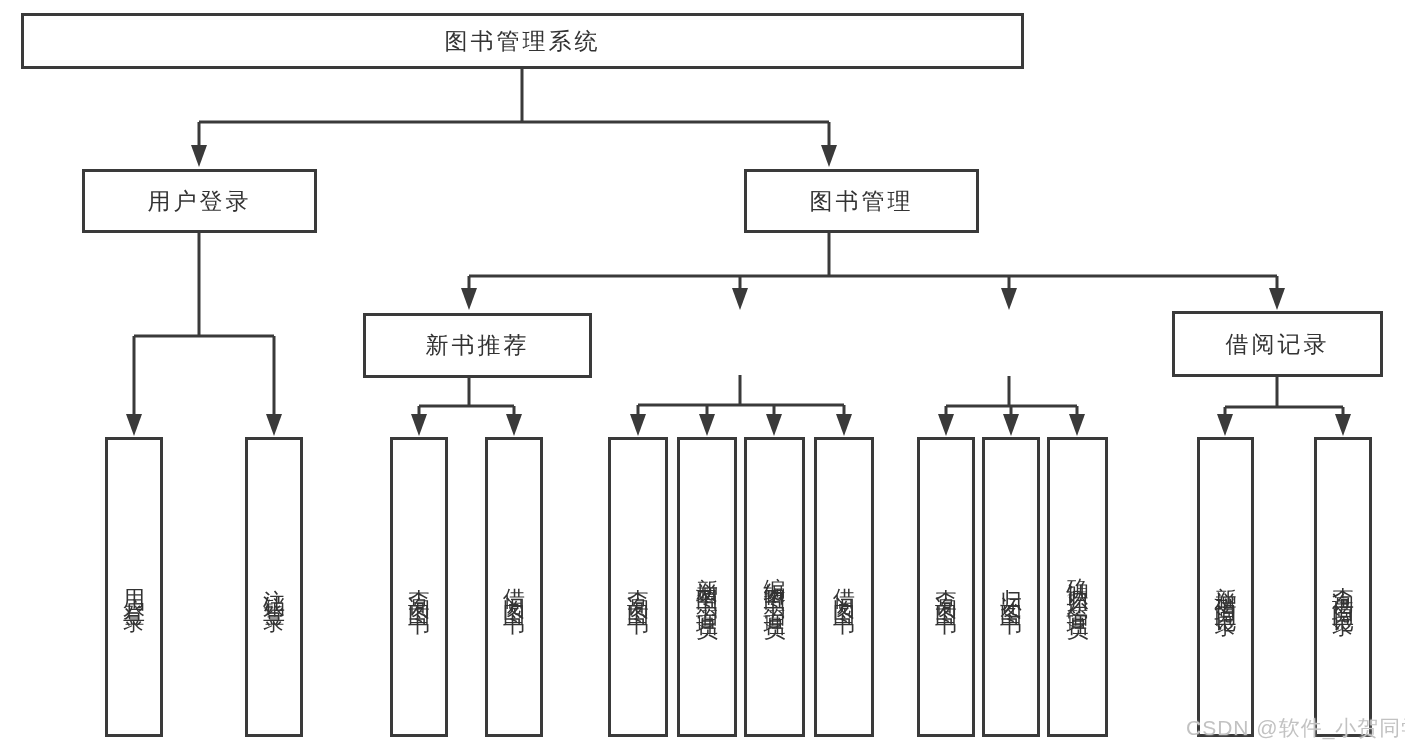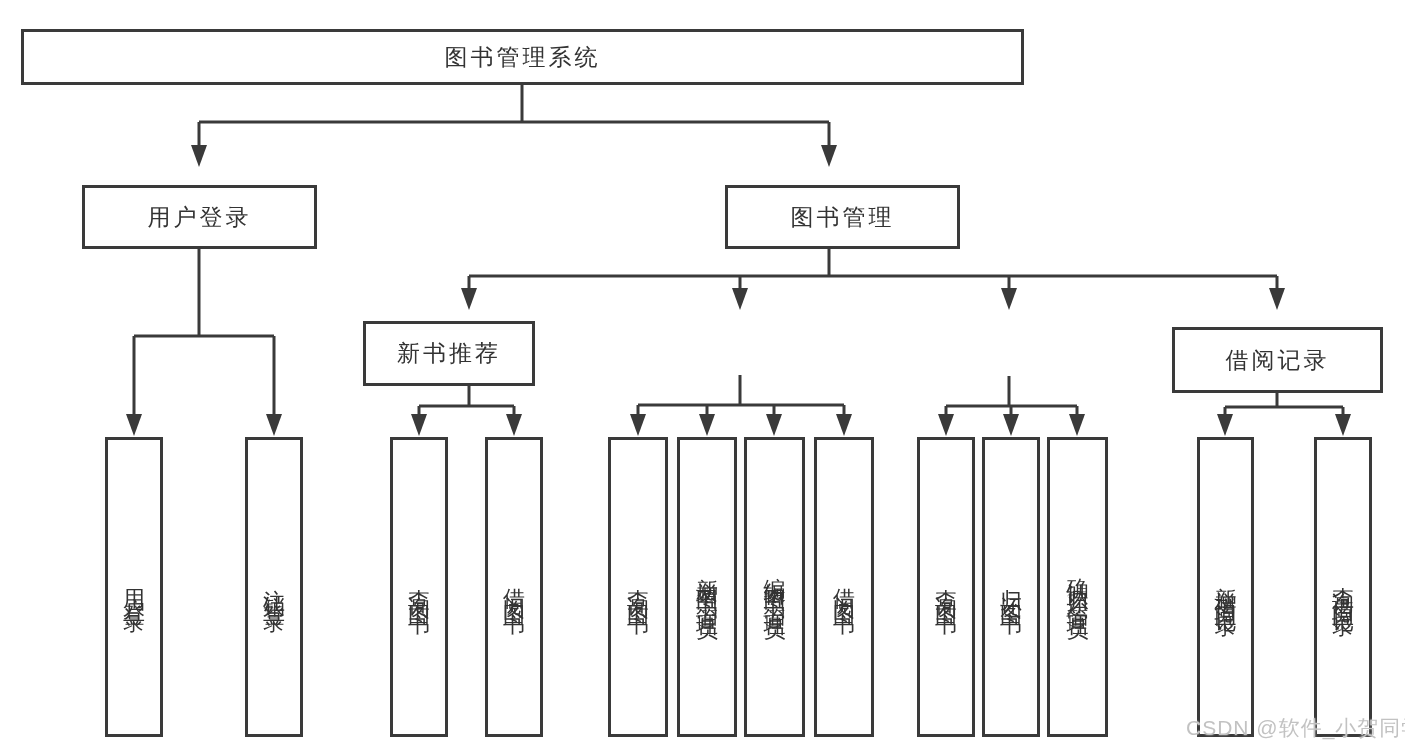--- a/index.html
+++ b/index.html
@@ -25,21 +25,20 @@
     display: flex;
     align-items: center;
     justify-content: center;
     color: #333333;
     z-index: 2;
   }
   .hnode {
     font-size: 23px;
     letter-spacing: 3px;
     white-space: nowrap;
-    margin-top: 16px;
   }
   .vnode {
     writing-mode: vertical-rl;
     text-orientation: mixed;
     font-size: 22px;
     letter-spacing: 8px;
     line-height: 1;
   }
   .vnode.long { letter-spacing: 6px; }
   .watermark {
@@ -95,23 +94,23 @@
       <polygon points="1003,414 1019,414 1011,436"></polygon>
       <polygon points="1069,414 1085,414 1077,436"></polygon>
       <polygon points="1217,414 1233,414 1225,436"></polygon>
       <polygon points="1335,414 1351,414 1343,436"></polygon>
     </g>
   </svg>
 
   <div class="node hnode" style="left:21px; top:13px; width:1003px; height:56px;">图书管理系统</div>
 
   <div class="node hnode" style="left:82px; top:169px; width:235px; height:64px;">用户登录</div>
-  <div class="node hnode" style="left:725px; top:169px; width:235px; height:64px;">图书管理</div>
+  <div class="node hnode" style="left:744px; top:169px; width:235px; height:64px;">图书管理</div>
 
-  <div class="node hnode" style="left:363px; top:305px; width:172px; height:65px;">新书推荐</div>
+  <div class="node hnode" style="left:363px; top:313px; width:229px; height:65px;">新书推荐</div>
   <div class="node hnode" style="left:1172px; top:311px; width:211px; height:66px;">借阅记录</div>
 
   <div class="node vnode" style="left:105px; top:437px; width:58px; height:300px;">用户登录</div>
   <div class="node vnode" style="left:245px; top:437px; width:58px; height:300px;">注销登录</div>
 
   <div class="node vnode" style="left:390px; top:437px; width:58px; height:300px;">查询图书</div>
   <div class="node vnode" style="left:485px; top:437px; width:58px; height:300px;">借阅图书</div>
 
   <div class="node vnode" style="left:608px; top:437px; width:60px; height:300px;">查询图书</div>
   <div class="node vnode long" style="left:677px; top:437px; width:60px; height:300px;">新增图书（管理员）</div>

